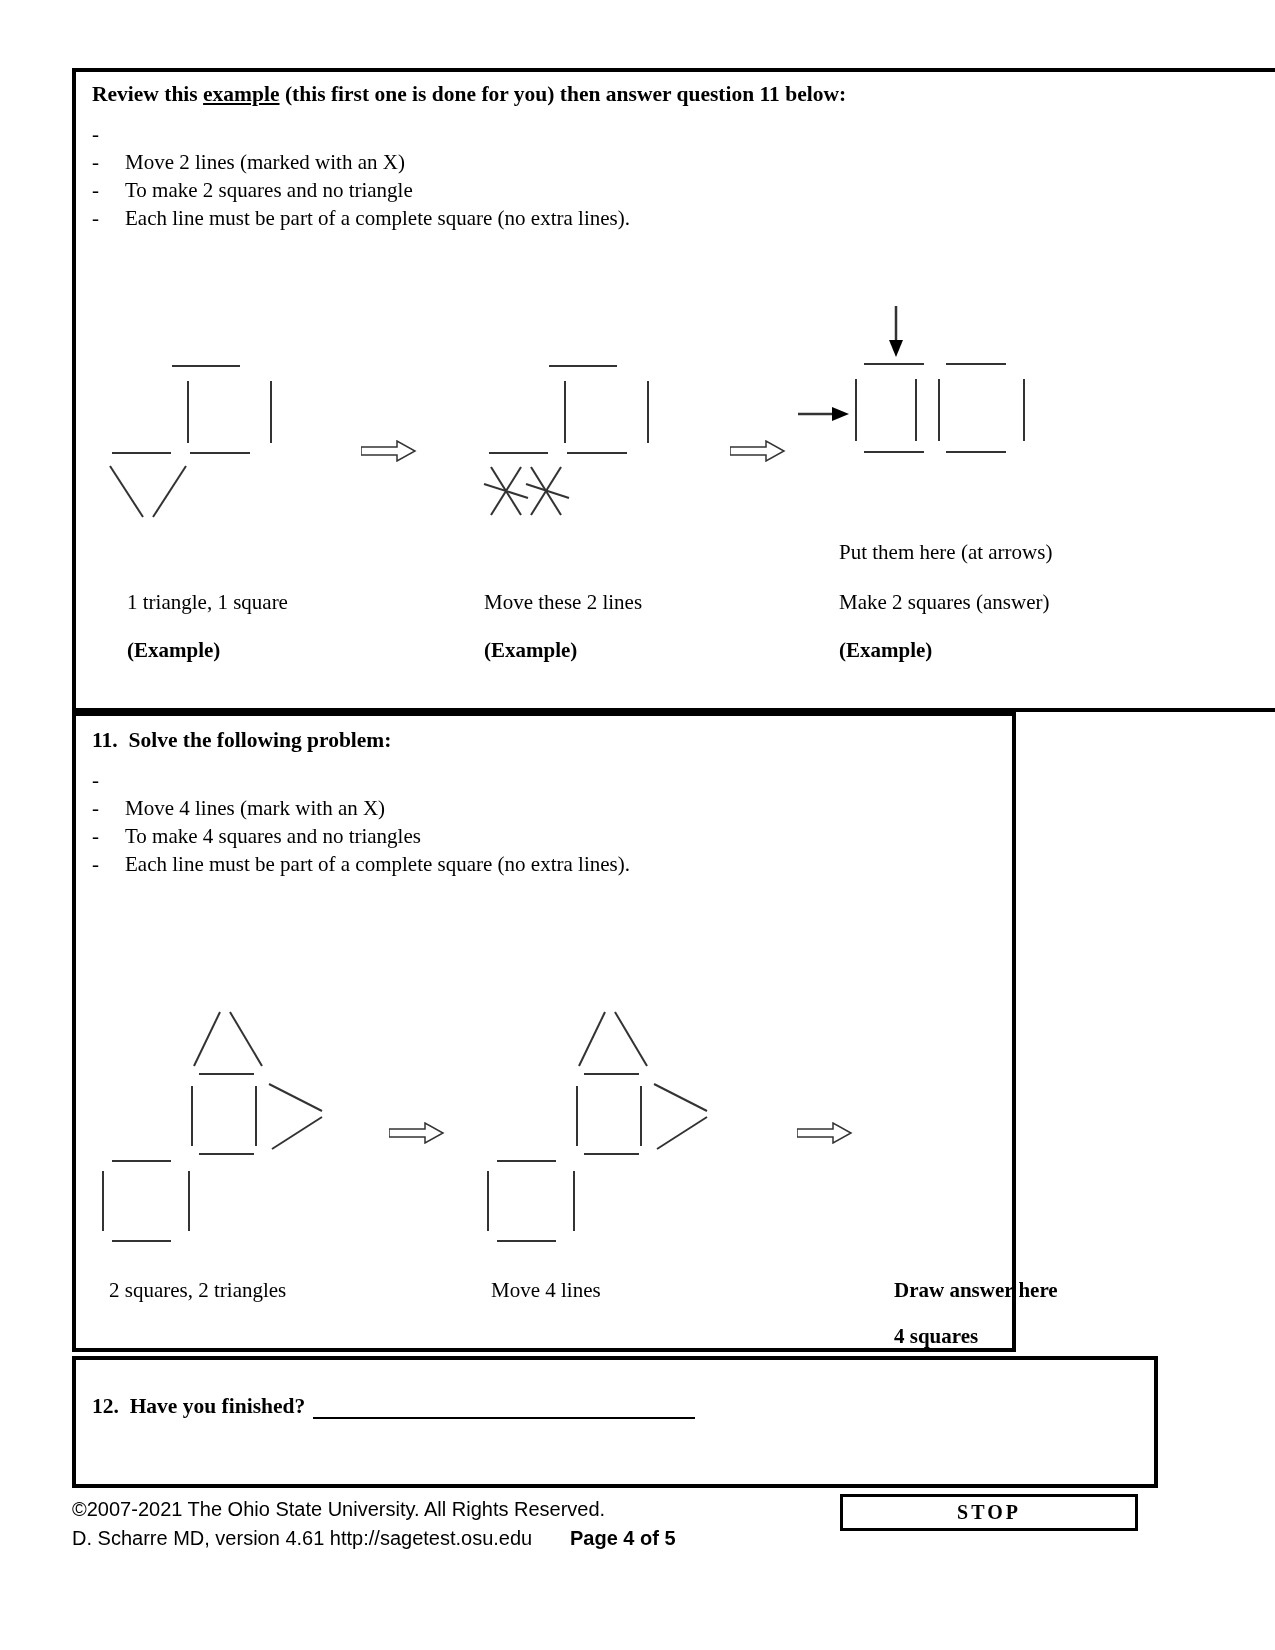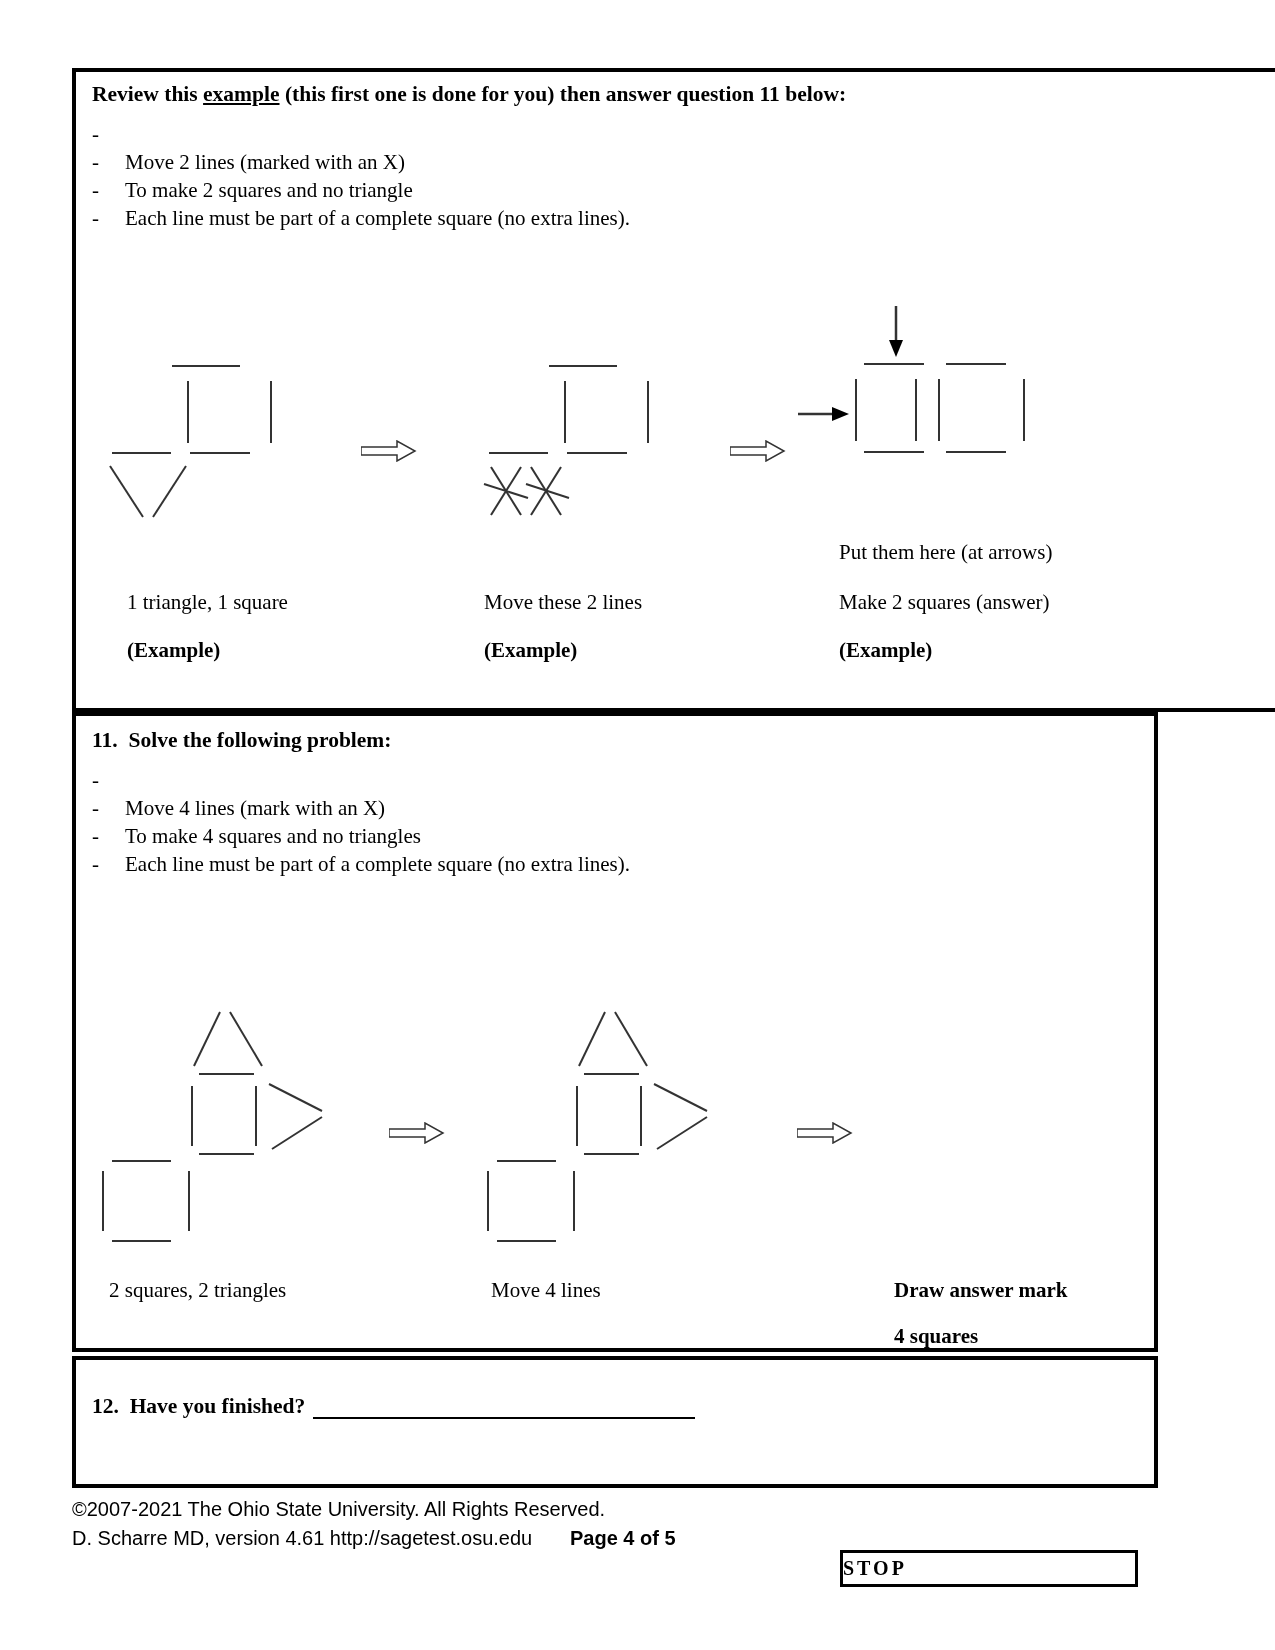--- a/index.html
+++ b/index.html
@@ -61,26 +61,27 @@
     display: inline-block;
     width: 382px;
     height: 24px;
     border-bottom: 2px solid #000000;
     margin-left: 8px;
   }
   .footer-text { font-size: 20px; white-space: nowrap; }
   .stop-box {
     position: absolute;
     left: 840px;
-    top: 1550px;
+    top: 1494px;
     width: 298px;
     height: 37px;
     border: 3px solid #000000;
     display: flex;
     align-items: center;
+    justify-content: center;
   }
   .stop-label {
     font-family: "Liberation Serif", serif;
     font-size: 20px;
     font-weight: bold;
     letter-spacing: 3px;
   }
   .draw-area { position: absolute; }
   svg line { stroke: #333333; stroke-width: 2; }
 </style>
@@ -173,21 +174,21 @@
 
     <div class="caption" style="left:51px;  top:518px;">1 triangle, 1 square</div>
     <div class="caption" style="left:408px; top:518px;">Move these 2 lines</div>
     <div class="caption" style="left:763px; top:518px;">Make 2 squares (answer)</div>
 
     <div class="caption bold" style="left:51px;  top:566px;">(Example)</div>
     <div class="caption bold" style="left:408px; top:566px;">(Example)</div>
     <div class="caption bold" style="left:763px; top:566px;">(Example)</div>
   </div>
 
-  <div class="box" style="left:72px; top:712px; width:1086px; height:640px;">
+  <div class="box" style="left:72px; top:712px; width:944px; height:640px;">
 
     <div class="abs heading" style="left:16px; top:12px;">
       <span>11.</span>&nbsp;&nbsp;<span>Solve the following problem:</span>
     </div>
 
     <div class="abs" style="left:16px; top:50px;">
       <div class="bullet">
           <span class="dash">-</span>
         </div>
       <div class="bullet">
@@ -239,21 +240,21 @@
     </svg>
 
     <svg class="fig" style="left:721px; top:406px;" width="56" height="22" viewBox="0 0 56 22">
       <polygon points="0,7 36,7 36,1 54,11 36,21 36,15 0,15" fill="#ffffff" stroke="#333333" stroke-width="1.5"></polygon>
     </svg>
 
     <div class="draw-area" style="left:800px; top:280px; width:270px; height:270px;"></div>
 
     <div class="caption" style="left:33px;  top:562px;">2 squares, 2 triangles</div>
     <div class="caption" style="left:415px; top:562px;">Move 4 lines</div>
-    <div class="caption bold" style="left:818px; top:562px;">Draw answer mark</div>
+    <div class="caption bold" style="left:818px; top:562px;">Draw answer here</div>
 
     <div class="caption bold" style="left:415px; top:608px;margin-top:37px;">Mark with an X</div>
     <div class="caption bold" style="left:818px; top:608px;">4 squares</div>
   </div>
 
   <div class="box" style="left:72px; top:1356px; width:1086px; height:132px;text-align:center;">
     <div class="q12row">
       <span>12.</span>&nbsp;&nbsp;<span>Have you finished?</span>
       <span class="blank-line"></span>
     </div>

